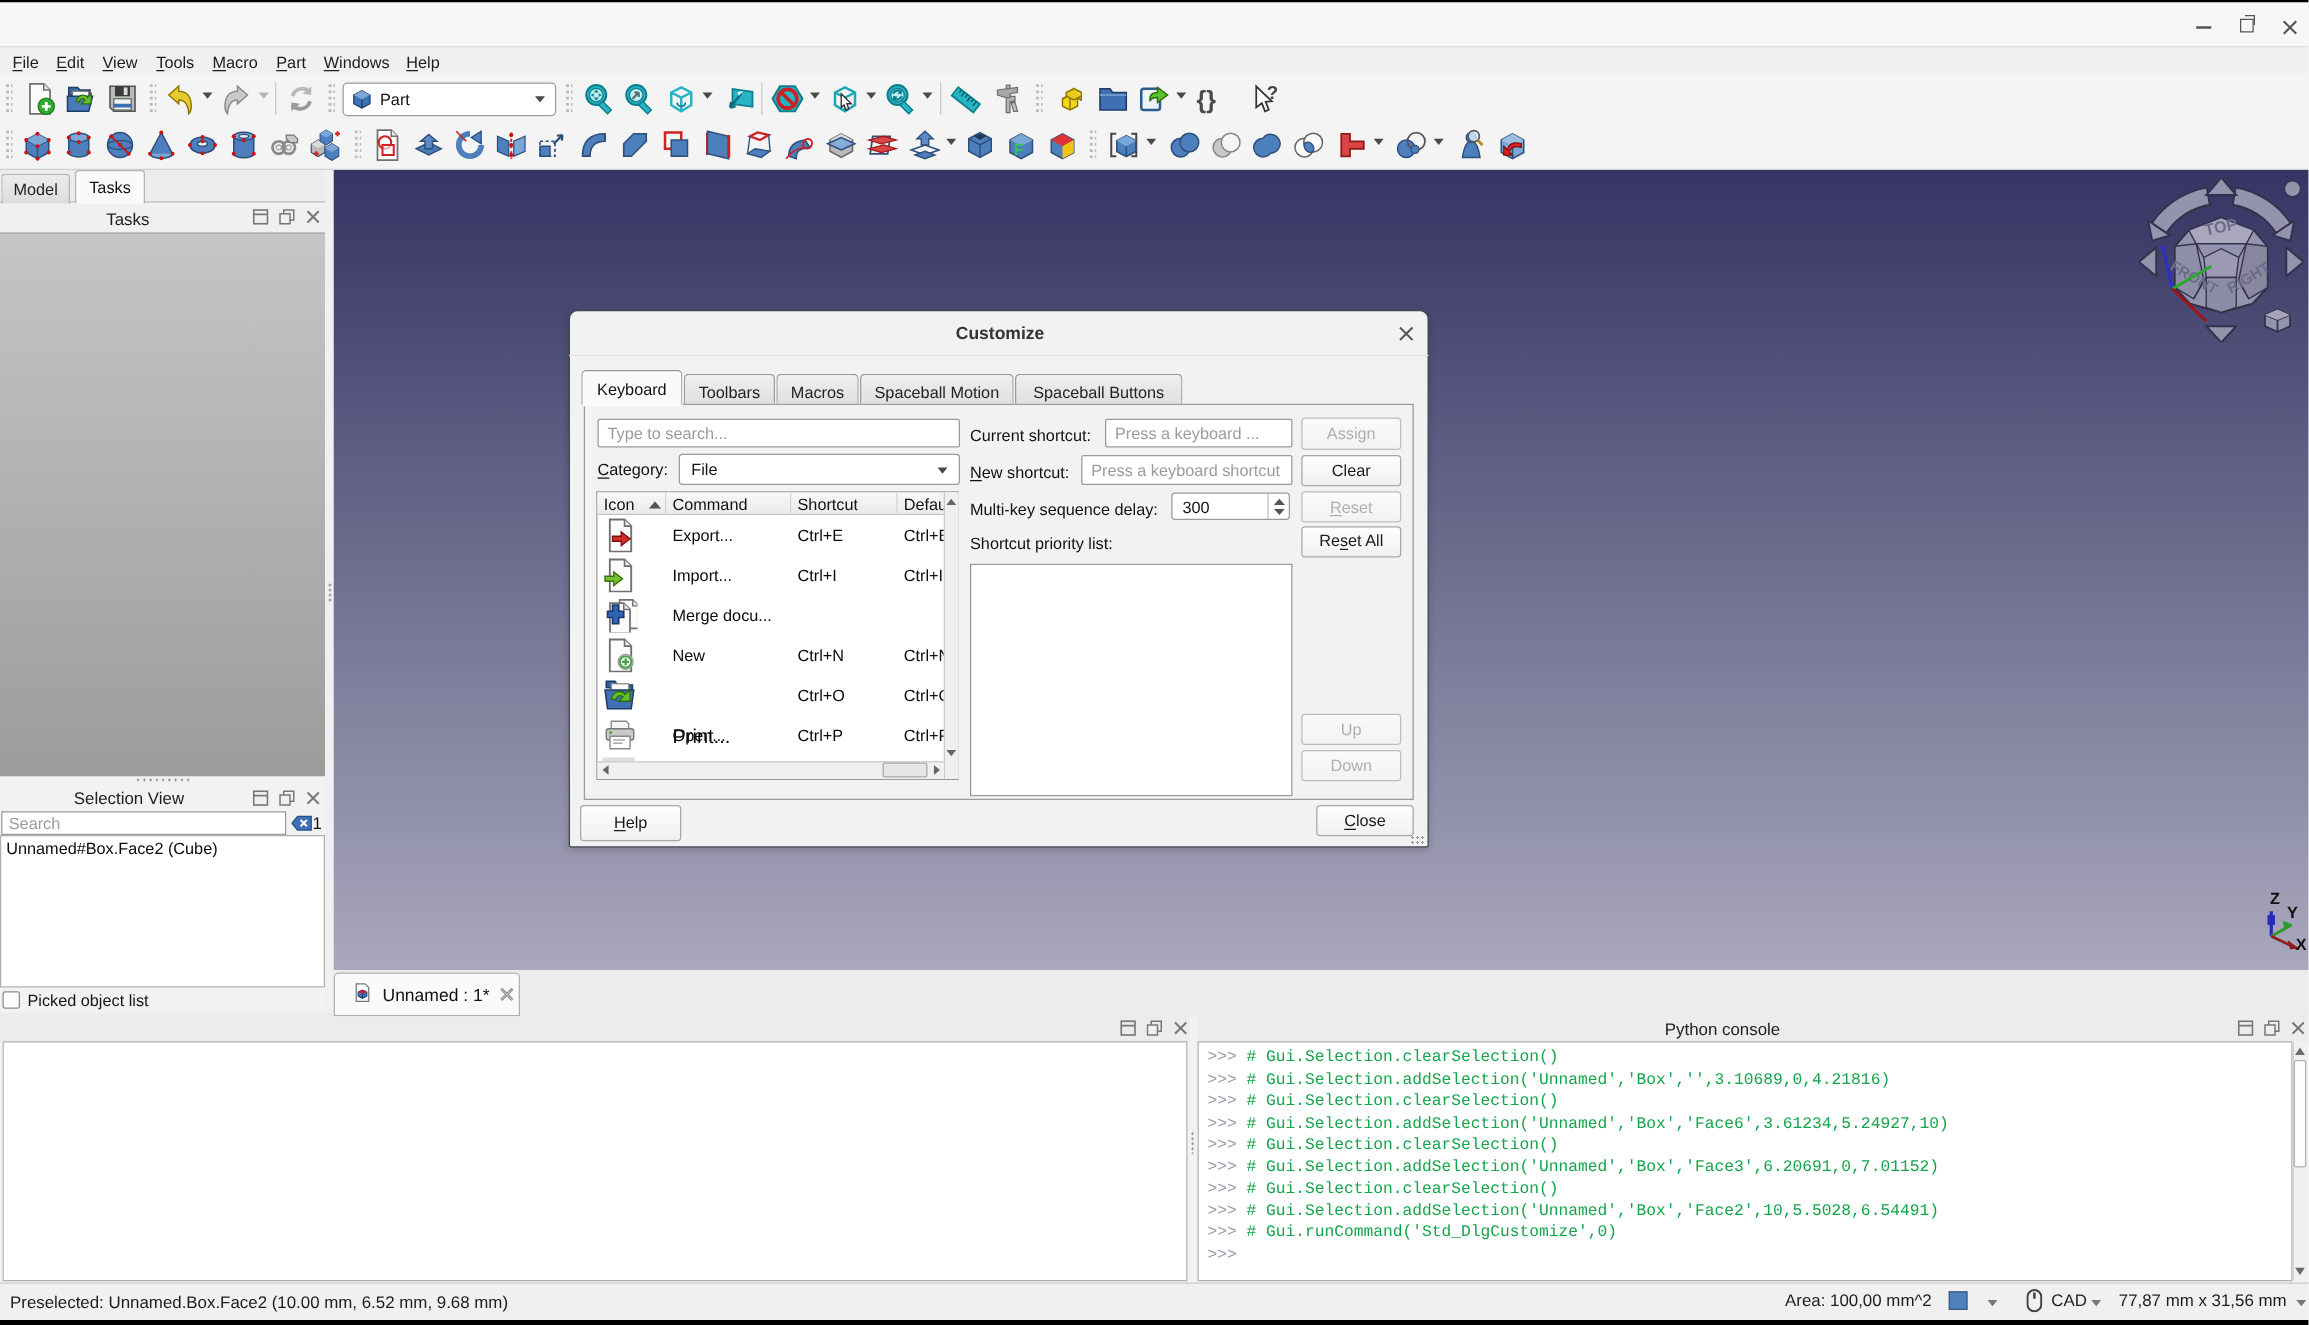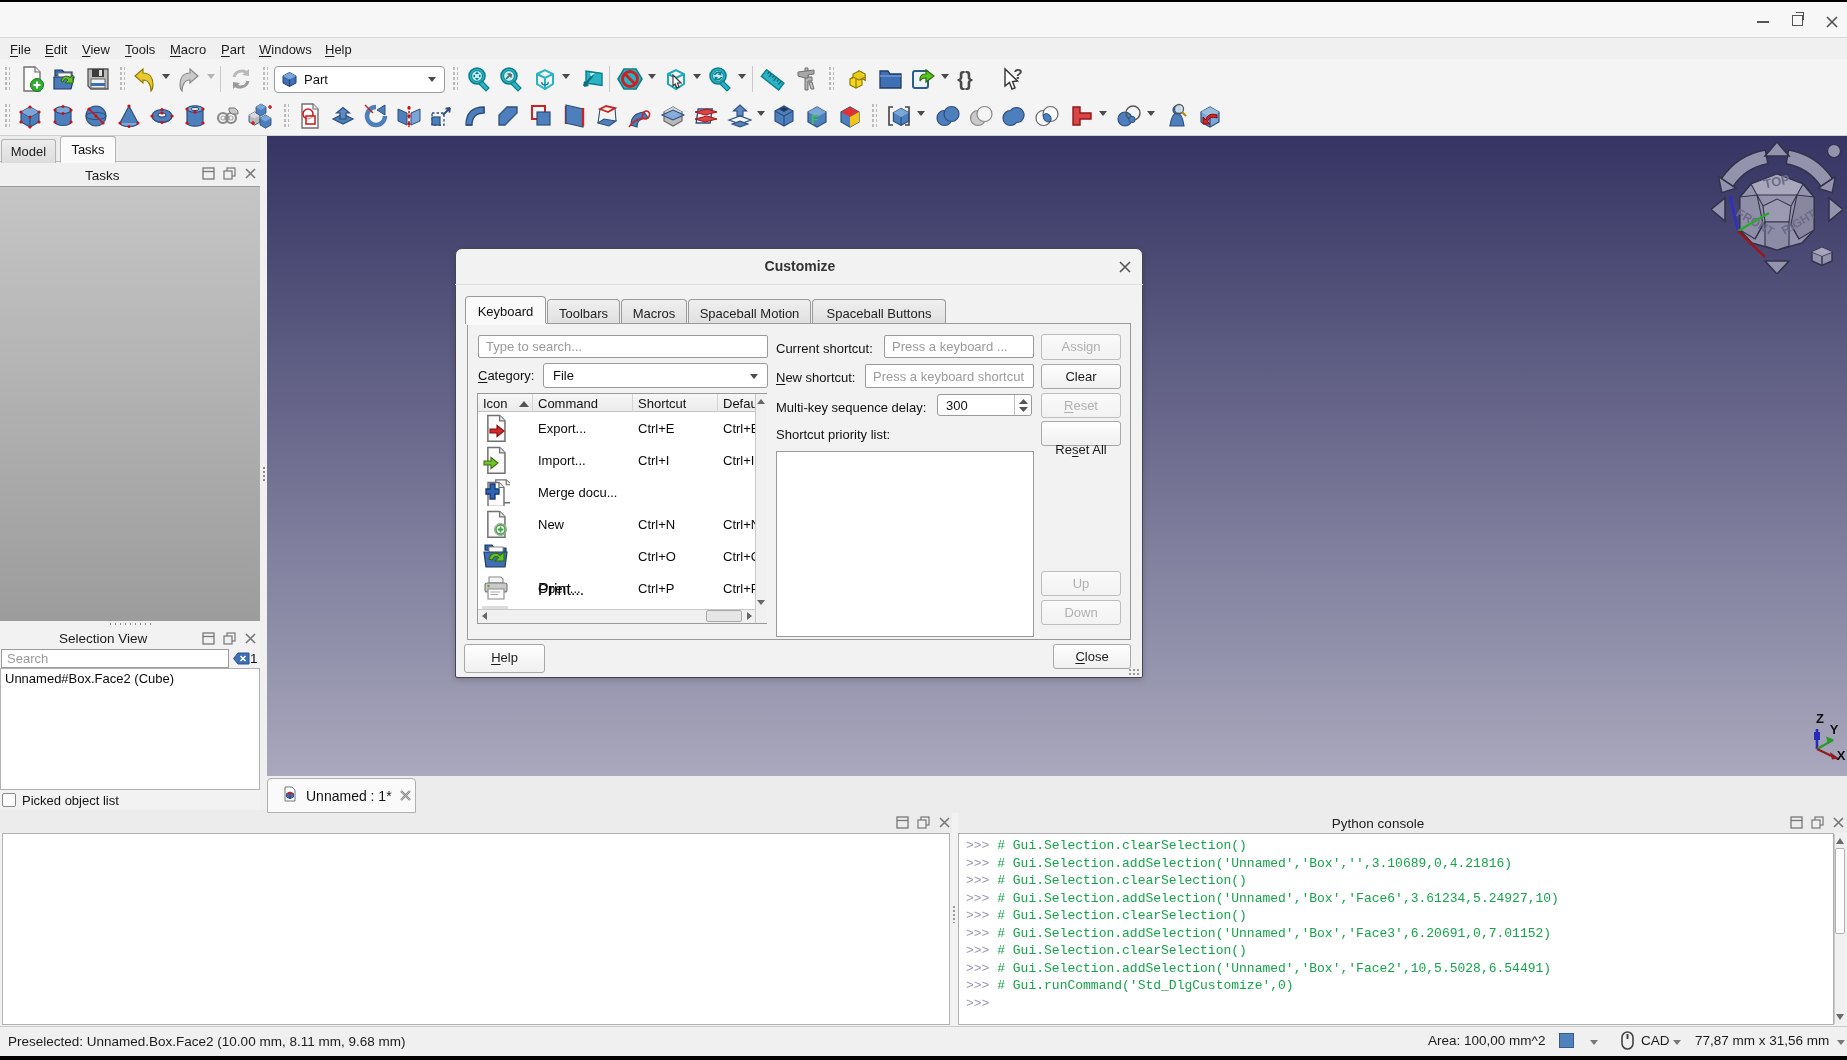--- a/index.html
+++ b/index.html
@@ -641,21 +641,21 @@
     <div class="mono" style="position:absolute;left:966px;top:837px;width:860px;height:180px;font-size:13px;line-height:17.5px;white-space:pre;"><div style="height:17.5px;"><span style="color:#9a9ab0;">&gt;&gt;&gt; </span><span style="color:#14a54a;"># Gui.Selection.clearSelection()</span></div><div style="height:17.5px;"><span style="color:#9a9ab0;">&gt;&gt;&gt; </span><span style="color:#14a54a;"># Gui.Selection.addSelection('Unnamed','Box','',3.10689,0,4.21816)</span></div><div style="height:17.5px;"><span style="color:#9a9ab0;">&gt;&gt;&gt; </span><span style="color:#14a54a;"># Gui.Selection.clearSelection()</span></div><div style="height:17.5px;"><span style="color:#9a9ab0;">&gt;&gt;&gt; </span><span style="color:#14a54a;"># Gui.Selection.addSelection('Unnamed','Box','Face6',3.61234,5.24927,10)</span></div><div style="height:17.5px;"><span style="color:#9a9ab0;">&gt;&gt;&gt; </span><span style="color:#14a54a;"># Gui.Selection.clearSelection()</span></div><div style="height:17.5px;"><span style="color:#9a9ab0;">&gt;&gt;&gt; </span><span style="color:#14a54a;"># Gui.Selection.addSelection('Unnamed','Box','Face3',6.20691,0,7.01152)</span></div><div style="height:17.5px;"><span style="color:#9a9ab0;">&gt;&gt;&gt; </span><span style="color:#14a54a;"># Gui.Selection.clearSelection()</span></div><div style="height:17.5px;"><span style="color:#9a9ab0;">&gt;&gt;&gt; </span><span style="color:#14a54a;"># Gui.Selection.addSelection('Unnamed','Box','Face2',10,5.5028,6.54491)</span></div><div style="height:17.5px;"><span style="color:#9a9ab0;">&gt;&gt;&gt; </span><span style="color:#14a54a;"># Gui.runCommand('Std_DlgCustomize',0)</span></div><div style="height:17.5px;"><span style="color:#9a9ab0;">&gt;&gt;&gt; </span><span style="color:#14a54a;"></span></div></div>
     <div style="position:absolute;left:1834px;top:834px;width:12px;height:190px;background:#f0f0f0;border-left:1px solid #c8c8c8;"></div>
     <svg width="8" height="6" viewBox="0 0 8 6" style="display:block;position:absolute;left:1836px;top:838px;">
       <path d="M4 0 L8 6 L0 6 Z" fill="#6a6a6a"></path>
     </svg>
     <div style="position:absolute;left:1835px;top:848px;width:10px;height:86px;background:#fdfdfd;border:1px solid #b0b0b0;border-radius:2px;"></div>
     <svg width="8" height="6" viewBox="0 0 8 6" style="display:block;position:absolute;left:1836px;top:1014px;">
       <path d="M0 0 L8 0 L4 6 Z" fill="#6a6a6a"></path>
     </svg>
     <div style="position:absolute;left:0px;top:1026px;width:1847px;height:30px;background:#f0f0f1;border-top:1px solid #c9c9c9;"></div>
-    <div style="position:absolute;left:8px;top:1034px;font-size:13.5px;color:#1c1c1c;">Preselected: Unnamed.Box.Face2 (10.00 mm, 8.11 mm, 9.68 mm)</div>
+    <div style="position:absolute;left:8px;top:1034px;font-size:13.5px;color:#1c1c1c;">Preselected: Unnamed.Box.Face2 (10.00 mm, 6.52 mm, 9.68 mm)</div>
     <div style="position:absolute;left:1428px;top:1033px;font-size:13.5px;color:#1c1c1c;">Area: 100,00 mm^2</div>
     <div style="position:absolute;left:1559px;top:1033px;width:15px;height:15px;background:#4f81bd;border:1px solid #38598a;"></div>
     <div class="dd" style="left:1590px;top:1040px;border-top-color:#777;"></div>
     <svg width="13" height="19" viewBox="0 0 13 19" style="display:block;position:absolute;left:1621px;top:1031px;">
       <rect x="1" y="1" width="11" height="17" rx="5.5" fill="none" stroke="#444" stroke-width="1.6"></rect>
       <rect x="5.5" y="3" width="2" height="5" fill="#444"></rect>
     </svg>
     <div style="position:absolute;left:1641px;top:1033px;font-size:13.5px;color:#1c1c1c;">CAD</div>
     <div class="dd" style="left:1673px;top:1040px;border-top-color:#777;"></div>
     <div style="position:absolute;left:1695px;top:1033px;font-size:13.5px;color:#1c1c1c;">77,87 mm x 31,56 mm</div>
@@ -801,21 +801,21 @@
     <div style="position:absolute;left:937px;top:394px;width:95px;height:22px;background:#fff;border:1px solid #9a9a9a;border-radius:3px;font-size:13px;color:#111;padding:3px 0 0 8px;z-index:5;">300</div>
     <div style="position:absolute;left:1014px;top:395px;width:17px;height:20px;border-left:1px solid #c0c0c0;z-index:5;"></div>
     <svg width="9" height="5" viewBox="0 0 9 5" style="display:block;position:absolute;left:1019px;top:399px;z-index:5;">
       <path d="M4.5 0 L9 5 L0 5 Z" fill="#555"></path>
     </svg>
     <svg width="9" height="5" viewBox="0 0 9 5" style="display:block;position:absolute;left:1019px;top:407px;z-index:5;">
       <path d="M0 0 L9 0 L4.5 5 Z" fill="#555"></path>
     </svg>
     <div class="ubtn dis" style="position:absolute;left:1041px;top:393px;width:80px;height:25px;padding-top:4px;z-index:5;"><u>R</u>eset</div>
     <div style="position:absolute;left:776px;top:427px;font-size:13px;color:#111;z-index:5;">Shortcut priority list:</div>
-    <div class="ubtn" style="position:absolute;left:1041px;top:421px;width:80px;height:25px;padding-top:20px;z-index:5;">Re<u>s</u>et All</div>
+    <div class="ubtn" style="position:absolute;left:1041px;top:421px;width:80px;height:25px;padding-top:3px;z-index:5;">Re<u>s</u>et All</div>
     <div style="position:absolute;left:776px;top:451px;width:258px;height:186px;background:#fff;border:1px solid #9a9a9a;z-index:5;"></div>
     <div class="ubtn dis" style="position:absolute;left:1041px;top:571px;width:80px;height:25px;padding-top:4px;z-index:5;">Up</div>
     <div class="ubtn dis" style="position:absolute;left:1041px;top:600px;width:80px;height:25px;padding-top:4px;z-index:5;">Down</div>
     <div class="ubtn" style="position:absolute;left:464px;top:644px;width:81px;height:29px;padding-top:5px;z-index:5;"><u>H</u>elp</div>
     <div class="ubtn" style="position:absolute;left:1053px;top:644px;width:78px;height:25px;padding-top:4px;z-index:5;"><u>C</u>lose</div>
     <div style="position:absolute;left:1128px;top:668px;width:12px;height:8px;background-image:radial-gradient(#9a9a9a 1px,transparent 1.1px);background-size:4px 4px;z-index:6;"></div>
     <div style="position:absolute;left:262px;top:466px;width:4px;height:16px;background-image:radial-gradient(#8a8a8a 0.9px,transparent 1px);background-size:4px 4px;"></div>
     <div style="position:absolute;left:952px;top:905px;width:4px;height:18px;background-image:radial-gradient(#9a9a9a 0.9px,transparent 1px);background-size:4px 4px;"></div>
   </div>
 </body></html>

